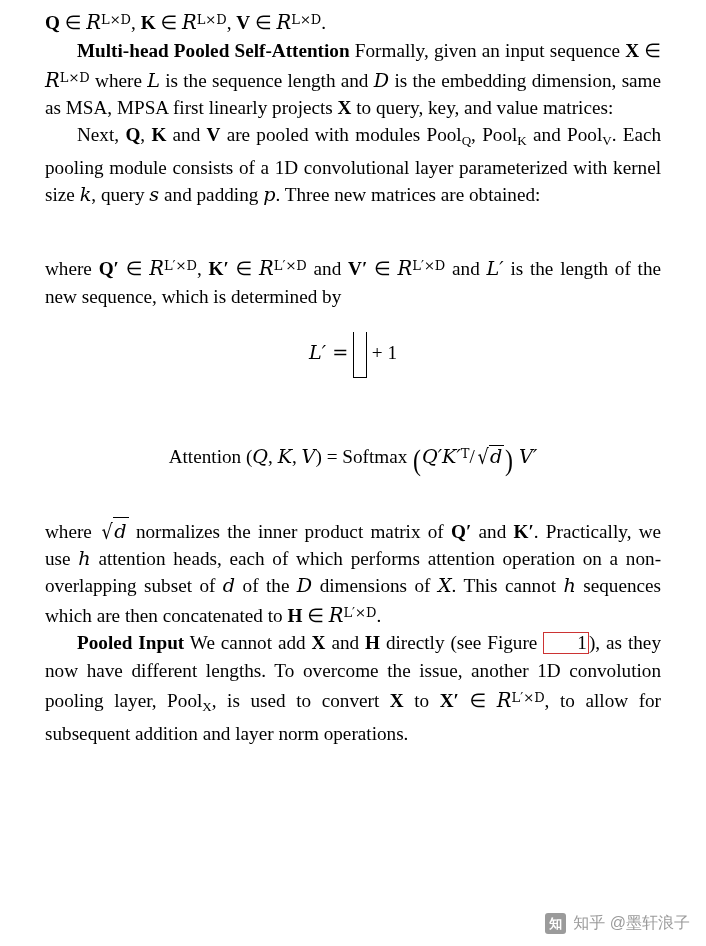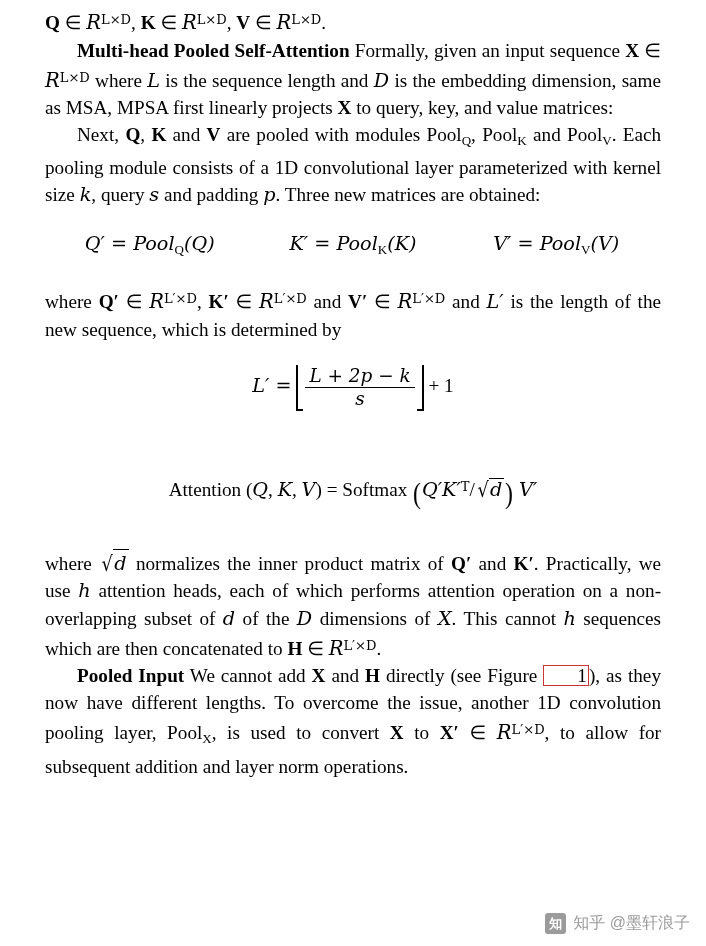--- a/index.html
+++ b/index.html
@@ -213,31 +213,20 @@
       <span>are pooled with modules Pool</span><span class="sub">Q</span><span>, Pool</span><span class="sub">K</span>
       <span>and Pool</span><span class="sub">V</span><span>. Each pooling module consists of a 1D convolutional layer parameterized with kernel size</span>
       <span class="math">k</span><span>, query</span>
       <span class="math">s</span>
       <span>and padding</span>
       <span class="math">p</span><span>. Three new matrices are obtained:</span>
     </p>
 
     <div class="gap22"></div>
 
-    <div class="eqline">
-      <span style="display:inline-block; width: 100%;">
-        <span style="display:inline-block; width:33%;">
-          <span class="math">Q′ = Pool</span><span class="sub">Q</span><span class="math">(Q)</span>
-        </span><span style="display:inline-block; width:33%;">
-          <span class="math">K′ = Pool</span><span class="sub">K</span><span class="math">(K)</span>
-        </span><span style="display:inline-block; width:33%;">
-          <span class="math">V′ = Pool</span><span class="sub">V</span><span class="math">(V)</span>
-        </span>
-      </span>
-    </div>
 
     <div class="gap22"></div>
 
     <p class="para">
       <span>where</span>
       <span class="bold-math">Q′</span>
       <span class="mathup">∈</span>
       <span class="cal">R</span><span class="supr math">L′×D</span><span>,</span>
       <span class="bold-math">K′</span>
       <span class="mathup">∈</span>
@@ -248,21 +237,21 @@
       <span class="cal">R</span><span class="supr math">L′×D</span>
       <span>and</span>
       <span class="math">L′</span>
       <span>is the length of the new sequence, which is determined by</span>
     </p>
 
     <div class="gap22"></div>
 
     <div class="eqline" style="line-height:1.0;">
       <span class="math">L′ =</span>
-      <span class="floorl"></span><span class="frac math"><span class="num">L + 2p − k</span><span class="den">s</span></span><span class="floorr"></span>
+      <span class="floorl"></span><span class="floorr"></span>
       <span class="mathup">+ 1</span>
     </div>
 
     <div class="gap26"></div>
 
 
     <div class="gap26"></div>
     <div class="gap14"></div>
 
     <div class="eqline" style="line-height:1.1;">

